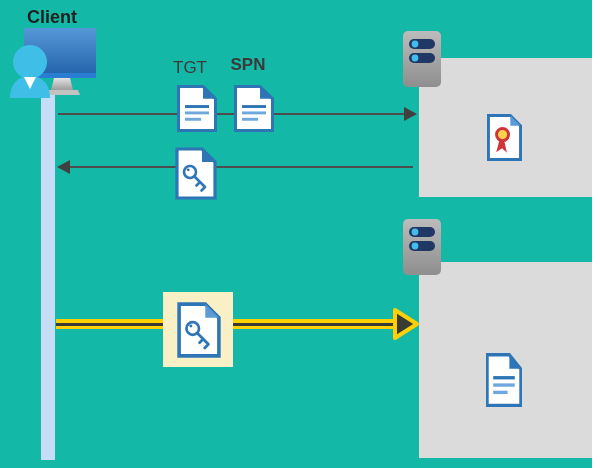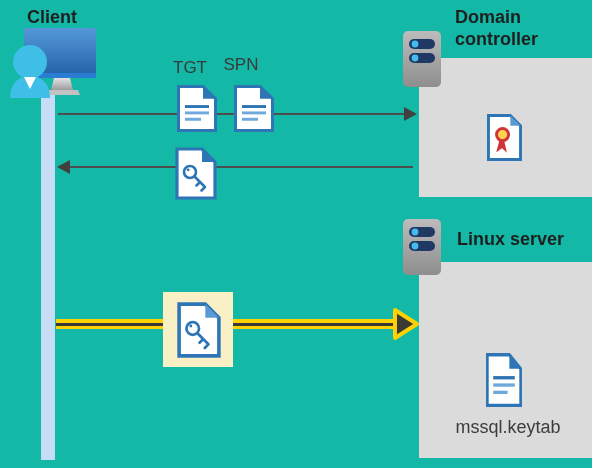--- a/index.html
+++ b/index.html
@@ -50,21 +50,21 @@
       <path d="M18 51 L24 63 L30 51 Z" fill="#ffffff"></path>
     </svg>
   </div>
 
   <div class="abs lifeline"></div>
 
   <div class="abs hline" style="left:58px;top:113px;width:348px;"></div>
   <div class="abs head-right" style="left:404px;top:107px;"></div>
 
   <div class="abs ticket-label" style="left:169px;top:58px;width:42px;">TGT</div>
-  <div class="abs ticket-label" style="left:220px;top:55px;width:42px;">SPN</div>
+  <div class="abs ticket-label" style="left:227px;top:55px;width:42px;font-weight:bold;">SPN</div>
 
   <div class="abs icon" style="left:177px;top:85px;">
     <svg width="40" height="47" viewBox="0 0 40 48" preserveAspectRatio="none">
       <path d="M1.5 1.5 H26 L38.5 14 V46.5 H1.5 Z" fill="#ffffff" stroke="#2e75b6" stroke-width="3"></path>
       <path d="M26 1.5 L38.5 14 L26 14 Z" fill="#2e75b6"></path>
       <line x1="8" y1="22" x2="32" y2="22" stroke="#2e75b6" stroke-width="3"></line>
       <line x1="8" y1="28.5" x2="32" y2="28.5" stroke="#6fa8dc" stroke-width="3"></line>
       <line x1="8" y1="35" x2="24" y2="35" stroke="#6fa8dc" stroke-width="3"></line>
     </svg>
   </div>
@@ -87,21 +87,20 @@
       <path d="M2 2 H27 L40 15 V51 H2 Z" fill="#ffffff" stroke="#2e75b6" stroke-width="3.2"></path>
       <path d="M27 2 L40 15 L27 15 Z" fill="#2e75b6"></path>
       <g stroke="#2e75b6" stroke-width="2.6" fill="none" stroke-linecap="round" stroke-linejoin="round">
         <circle cx="15" cy="25" r="6"></circle>
         <path d="M19.5 29.5 L30 40 L26.5 43.5 M25 35 L21.5 38.5"></path>
       </g>
       <circle cx="13.2" cy="22.8" r="1.4" fill="#2e75b6"></circle>
     </svg>
   </div>
 
-  <div class="abs title" style="left:455px;top:6px;width:130px;">Domain controller</div>
   <div class="abs panel" style="left:419px;top:58px;width:178px;height:139px;"></div>
   <div class="abs icon" style="left:402px;top:30px;">
     <svg width="40" height="58" viewBox="0 0 40 58">
       <defs>
         <linearGradient id="srvGrad1" x1="0" y1="0" x2="0" y2="1">
           <stop offset="0" stop-color="#bcbcbc"></stop>
             <stop offset="1" stop-color="#8e8e8e"></stop>
         </linearGradient>
       </defs>
       <rect x="1" y="1" width="38" height="56" rx="5" fill="url(#srvGrad1)"></rect>
@@ -114,21 +113,20 @@
 
   <div class="abs icon" style="left:487px;top:114px;">
     <svg width="35" height="47" viewBox="0 0 36 48" preserveAspectRatio="none">
       <path d="M1.5 1.5 H24 L34.5 12 V46.5 H1.5 Z" fill="#ffffff" stroke="#2e75b6" stroke-width="3"></path>
       <path d="M24 1.5 L34.5 12 L24 12 Z" fill="#5b9bd5"></path>
       <path d="M13 26 L9.5 39 L15.5 35 L20.5 39.5 L17.5 26.5 Z" fill="#d13438"></path>
       <circle cx="16" cy="21" r="6.2" fill="#ffd34d" stroke="#d13438" stroke-width="3"></circle>
     </svg>
   </div>
 
-  <div class="abs title" style="left:457px;top:228px;width:140px;">Linux server</div>
   <div class="abs panel" style="left:419px;top:262px;width:178px;height:196px;"></div>
   <div class="abs icon" style="left:402px;top:218px;">
     <svg width="40" height="58" viewBox="0 0 40 58">
       <defs>
         <linearGradient id="srvGrad2" x1="0" y1="0" x2="0" y2="1">
           <stop offset="0" stop-color="#bcbcbc"></stop>
             <stop offset="1" stop-color="#8e8e8e"></stop>
         </linearGradient>
       </defs>
       <rect x="1" y="1" width="38" height="56" rx="5" fill="url(#srvGrad2)"></rect>
@@ -142,21 +140,20 @@
 
   <div class="abs icon" style="left:486px;top:353px;">
     <svg width="36" height="54" viewBox="0 0 40 48" preserveAspectRatio="none">
       <path d="M1.5 1.5 H26 L38.5 14 V46.5 H1.5 Z" fill="#ffffff" stroke="#2e75b6" stroke-width="3"></path>
       <path d="M26 1.5 L38.5 14 L26 14 Z" fill="#2e75b6"></path>
       <line x1="8" y1="22" x2="32" y2="22" stroke="#2e75b6" stroke-width="3"></line>
       <line x1="8" y1="28.5" x2="32" y2="28.5" stroke="#6fa8dc" stroke-width="3"></line>
       <line x1="8" y1="35" x2="24" y2="35" stroke="#6fa8dc" stroke-width="3"></line>
     </svg>
   </div>
-  <div class="abs file-label" style="left:419px;top:417px;width:178px;">mssql.keytab</div>
 
   <div class="abs yellow-band"></div>
   <div class="abs" style="left:392px;top:306px;z-index:2;">
     <svg width="28" height="36" viewBox="0 0 28 36">
       <polygon points="3,4 25,18 3,32" fill="#3b3b35" stroke="#ffd102" stroke-width="4" stroke-linejoin="round"></polygon>
     </svg>
   </div>
 
   <div class="abs highlight"></div>
   <div class="abs icon" style="left:177px;top:302px;">

